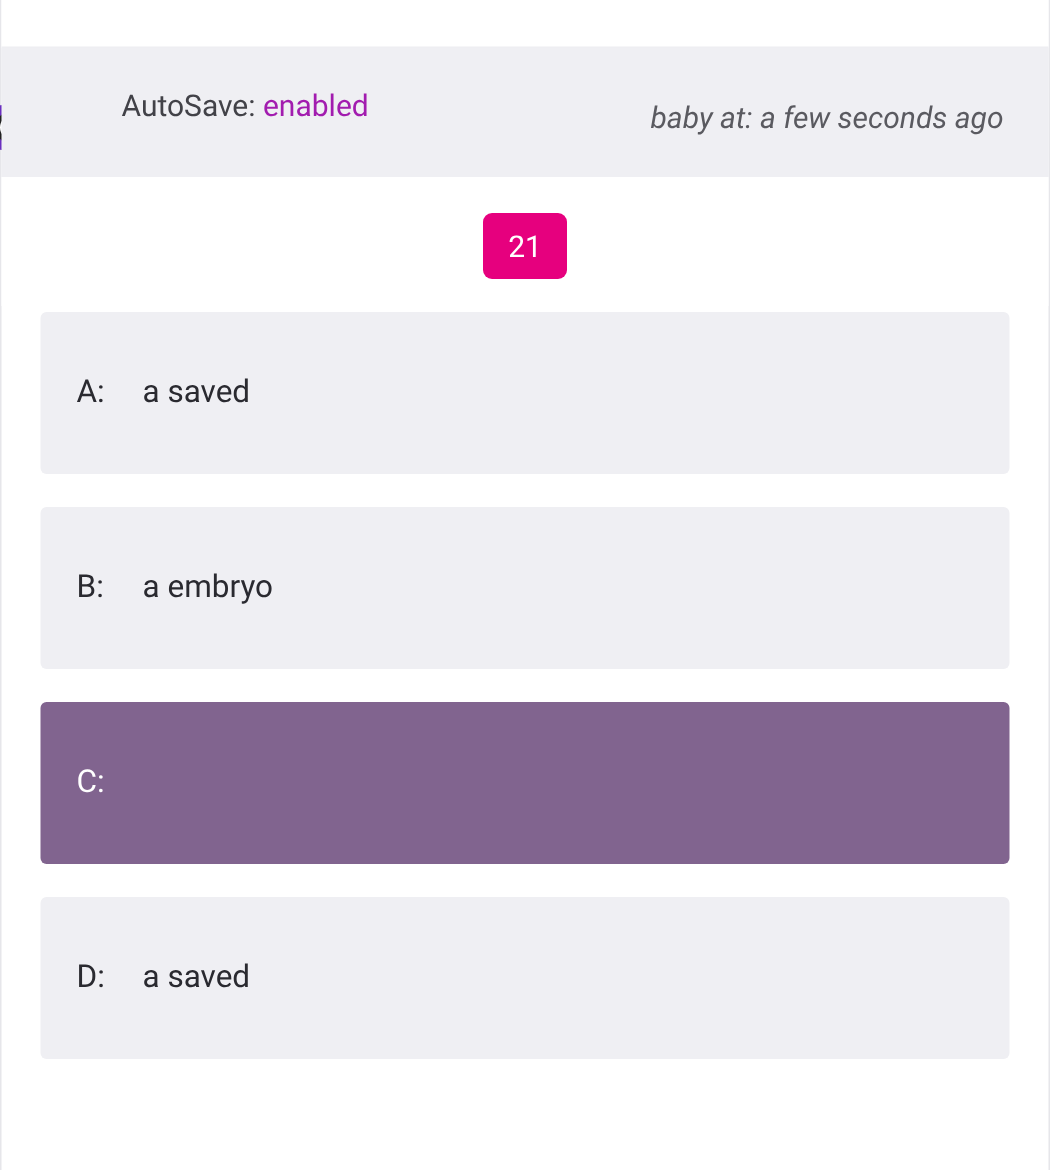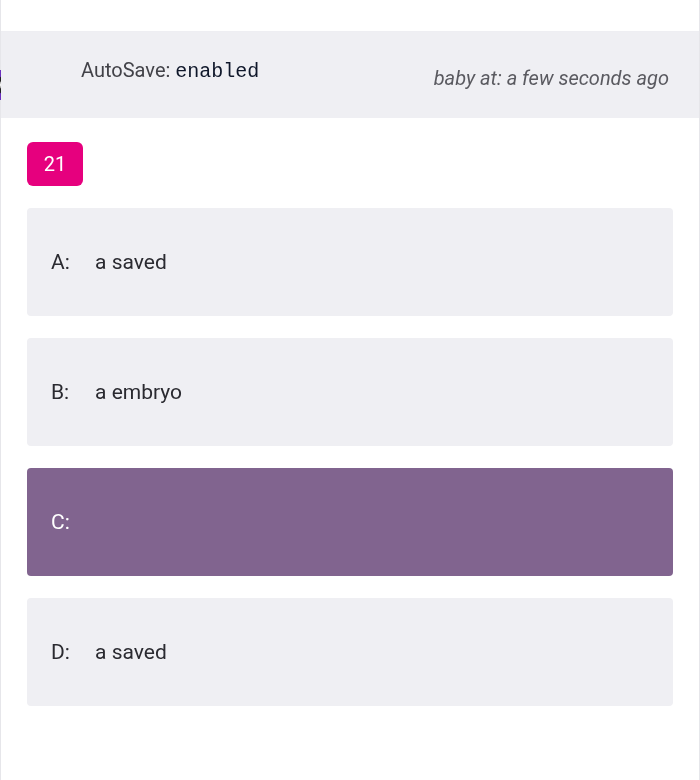--- a/index.html
+++ b/index.html
@@ -31,22 +31,21 @@
       padding: 26px 30px 28px 80px;
       display: flex;
       align-items: flex-start;
       justify-content: space-between;
     }
     .autosave-left {
       font-size: 20px;
       color: #424248;
     }
     .autosave-left .status {
-      color: #0f172a;
-      font-family: Liberation Mono, monospace;
+      color: #a21caf;
     }
     .autosave-right {
       font-size: 20px;
       font-style: italic;
       color: #5a5a60;
       margin-top: 8px;
     }
     
     .toggle {
       position: absolute;
@@ -70,20 +69,21 @@
     }
     
     .question-wrap {
       background: #ffffff;
       padding: 24px 26px 18px 26px;
     }
     .question-row {
       display: flex;
       align-items: center;
       gap: 20px;
+      flex-direction: column;
     }
     .qnum {
       background: #e6007e;
       color: #ffffff;
       font-size: 20px;
       width: 56px;
       height: 44px;
       border-radius: 6px;
       display: flex;
       align-items: center;

